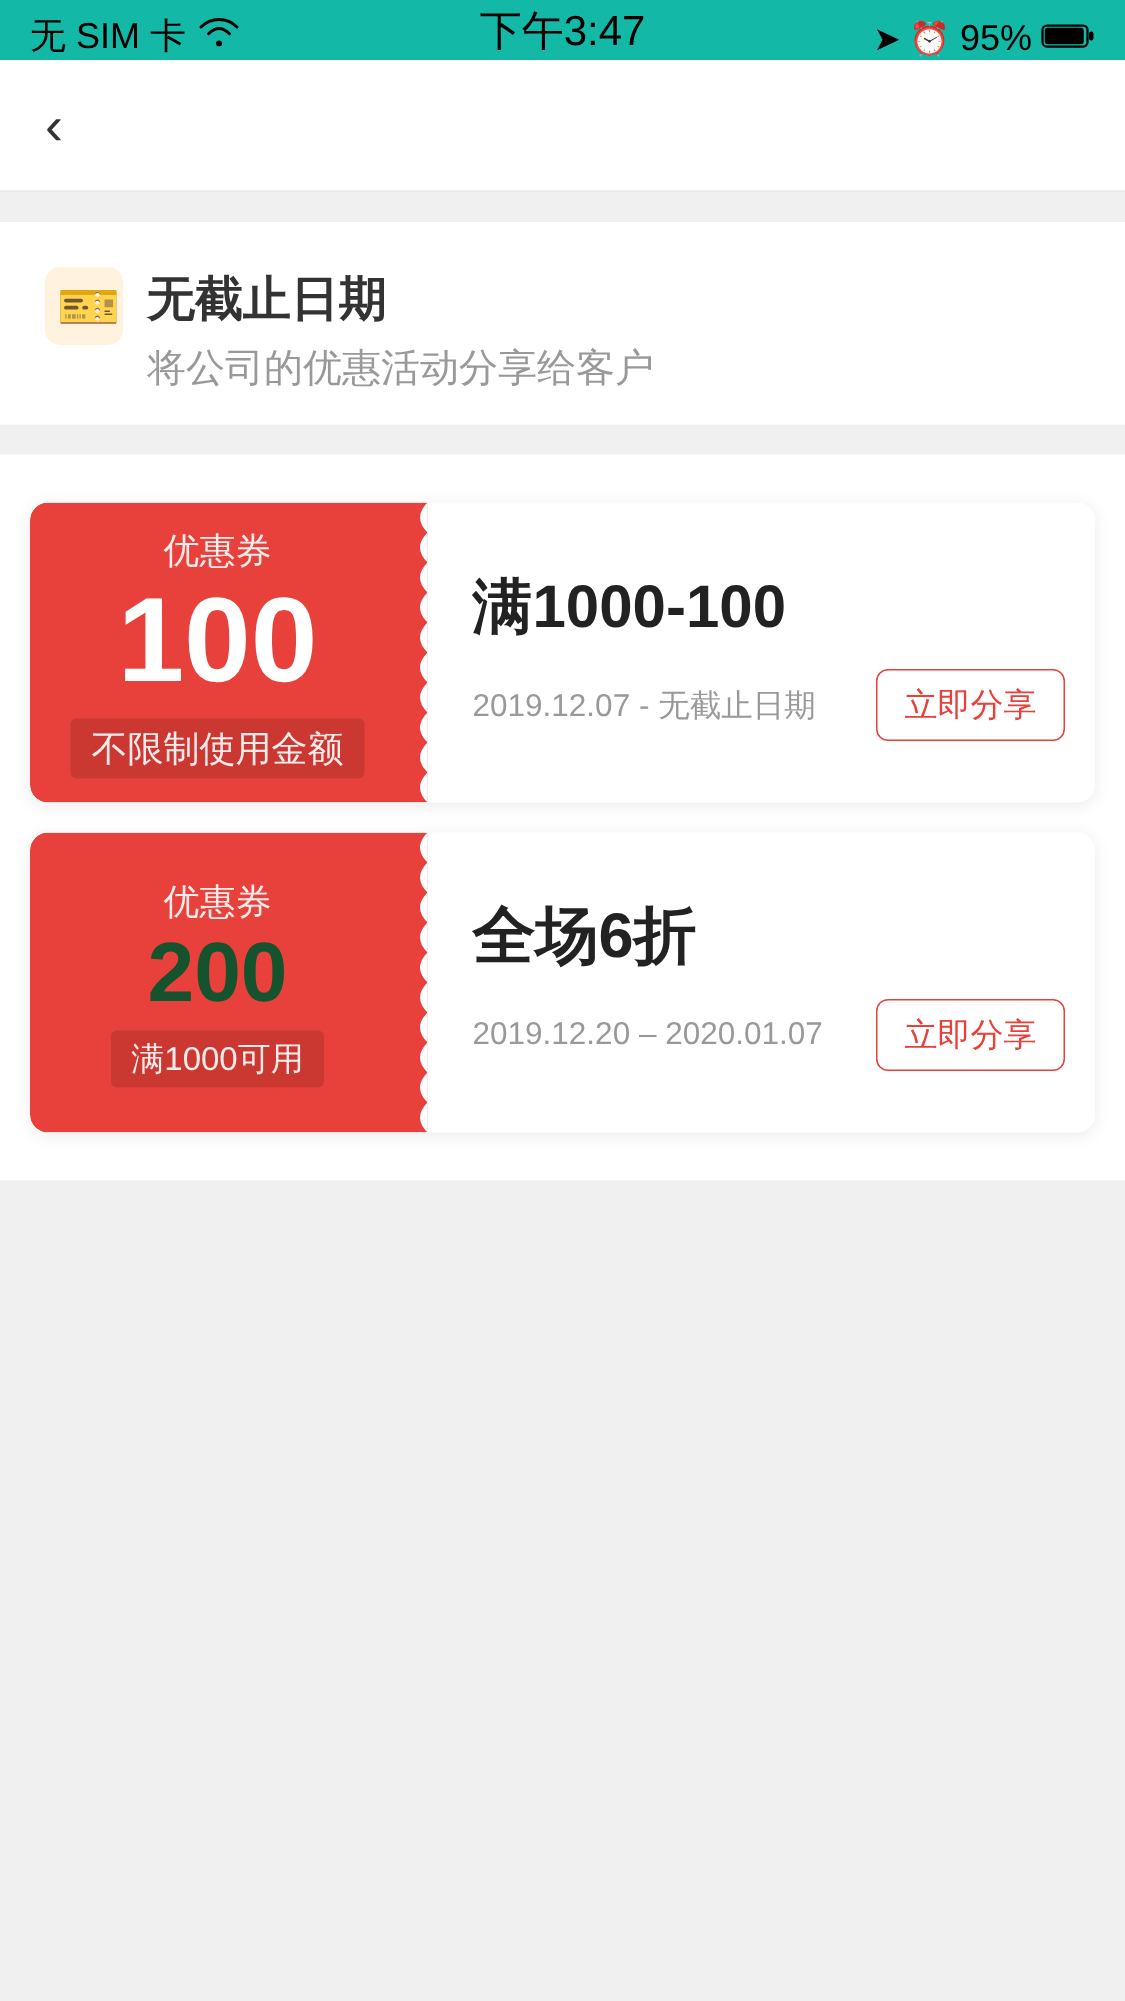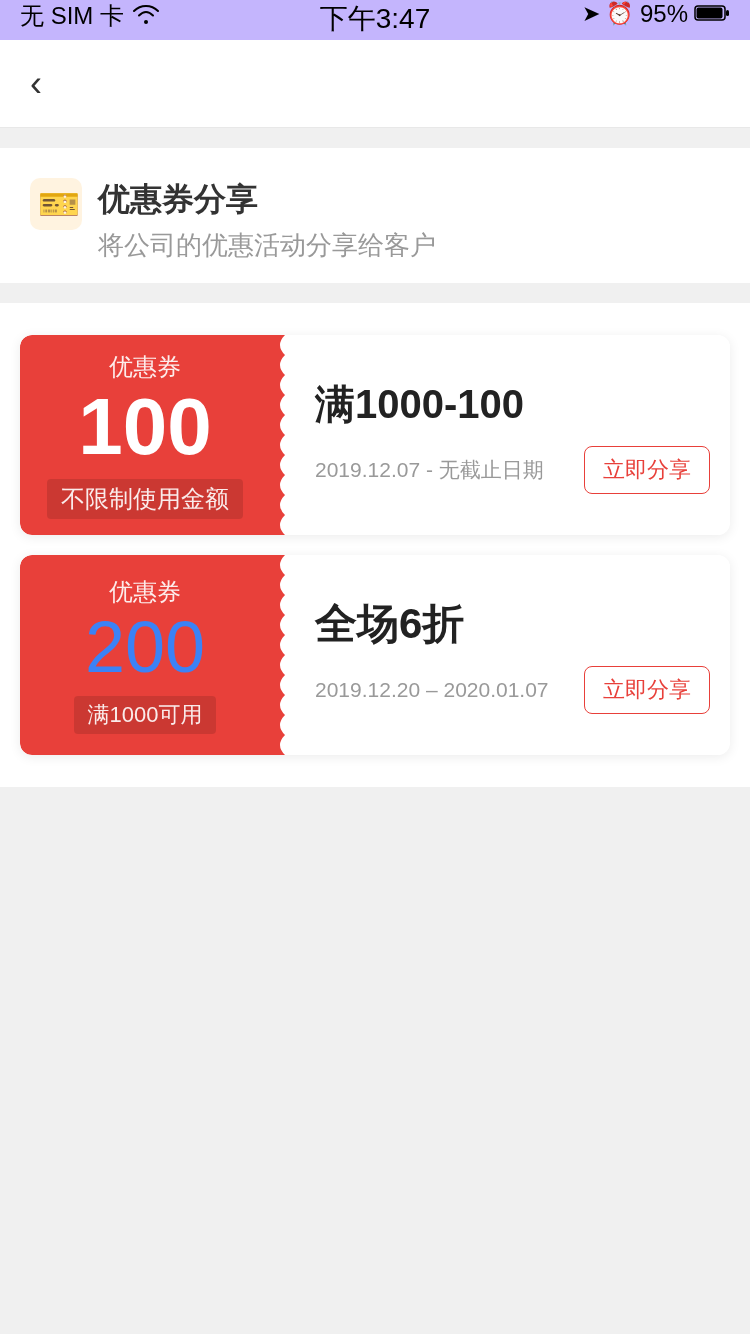--- a/index.html
+++ b/index.html
@@ -9,23 +9,23 @@
       min-height: 1334px;
       background: #f0f0f0;
       font-family: -apple-system, "PingFang SC", "Helvetica Neue", sans-serif;
       font-size: 28px;
     }
 
     
     .status-bar {
       width: 750px;
       height: 40px;
-      background: #c4b5fd;
-      display: flex;
-      align-items: flex-start;
+      background: #14b8a6;
+      display: flex;
+      align-items: flex-end;
       justify-content: space-between;
       padding: 0 20px;
       font-size: 24px;
       font-weight: 500;
     }
     .status-left {
       display: flex;
       align-items: center;
       gap: 8px;
     }
@@ -154,21 +154,21 @@
 </div>
 
 <div class="section-header">
   <div class="section-icon">
     <svg width="52" height="52" viewBox="0 0 52 52">
       <rect width="52" height="52" rx="10" fill="#fff3e0"></rect>
       <text x="8" y="38" font-size="34">🎫</text>
     </svg>
   </div>
   <div class="section-text">
-    <div class="section-title">优惠券分享</div>
+    <div class="section-title">无截止日期</div>
     <div class="section-subtitle">将公司的优惠活动分享给客户</div>
   </div>
 </div>
 
 <div class="coupon-list">
 
   <div class="coupon-wrapper">
     <svg width="710" height="200" viewBox="0 0 710 200" xmlns="http://www.w3.org/2000/svg" style="position:absolute;top:0;left:0;width:100%;height:100%;">
       <defs>
         <clipPath id="clip1">
@@ -209,21 +209,21 @@
       </defs>
       <g clip-path="url(#clip2)">
         <rect x="0" y="0" width="265" height="200" fill="#e8403a"></rect>
         <path d="M265,0 Q255,10 265,20 Q255,30 265,40 Q255,50 265,60 Q255,70 265,80 Q255,90 265,100 Q255,110 265,120 Q255,130 265,140 Q255,150 265,160 Q255,170 265,180 Q255,190 265,200 L265,200 L265,0 Z" fill="#fff"></path>
         <rect x="265" y="0" width="445" height="200" fill="#fff"></rect>
       </g>
     </svg>
 
     <div style="position:absolute;left:0;top:0;width:250px;height:200px;display:flex;flex-direction:column;align-items:center;justify-content:center;z-index:2;">
       <span style="font-size:24px;color:rgba(255,255,255,0.9);">优惠券</span>
-      <span style="font-size:72px;color:#3b82f6;font-weight:400;line-height:1.1;">200</span>
+      <span style="font-size:56px;color:#14532d;font-weight:700;line-height:1.1;">200</span>
       <span style="font-size:22px;color:rgba(255,255,255,0.9);margin-top:8px;background:rgba(0,0,0,0.12);padding:4px 14px;border-radius:4px;">满1000可用</span>
     </div>
 
     <div style="position:absolute;left:275px;top:0;right:0;height:200px;display:flex;flex-direction:column;justify-content:center;padding:0 20px;z-index:2;">
       <div style="font-size:42px;font-weight:700;color:#222;margin-bottom:14px;">全场6折</div>
       <div style="display:flex;align-items:center;gap:12px;">
         <span style="font-size:21px;color:#999;flex:1;">2019.12.20 – 2020.01.07</span>
         <button style="border:1.5px solid #e8403a;color:#e8403a;background:#fff;padding:8px 18px;border-radius:8px;font-size:22px;cursor:pointer;white-space:nowrap;">立即分享</button>
       </div>
     </div>

